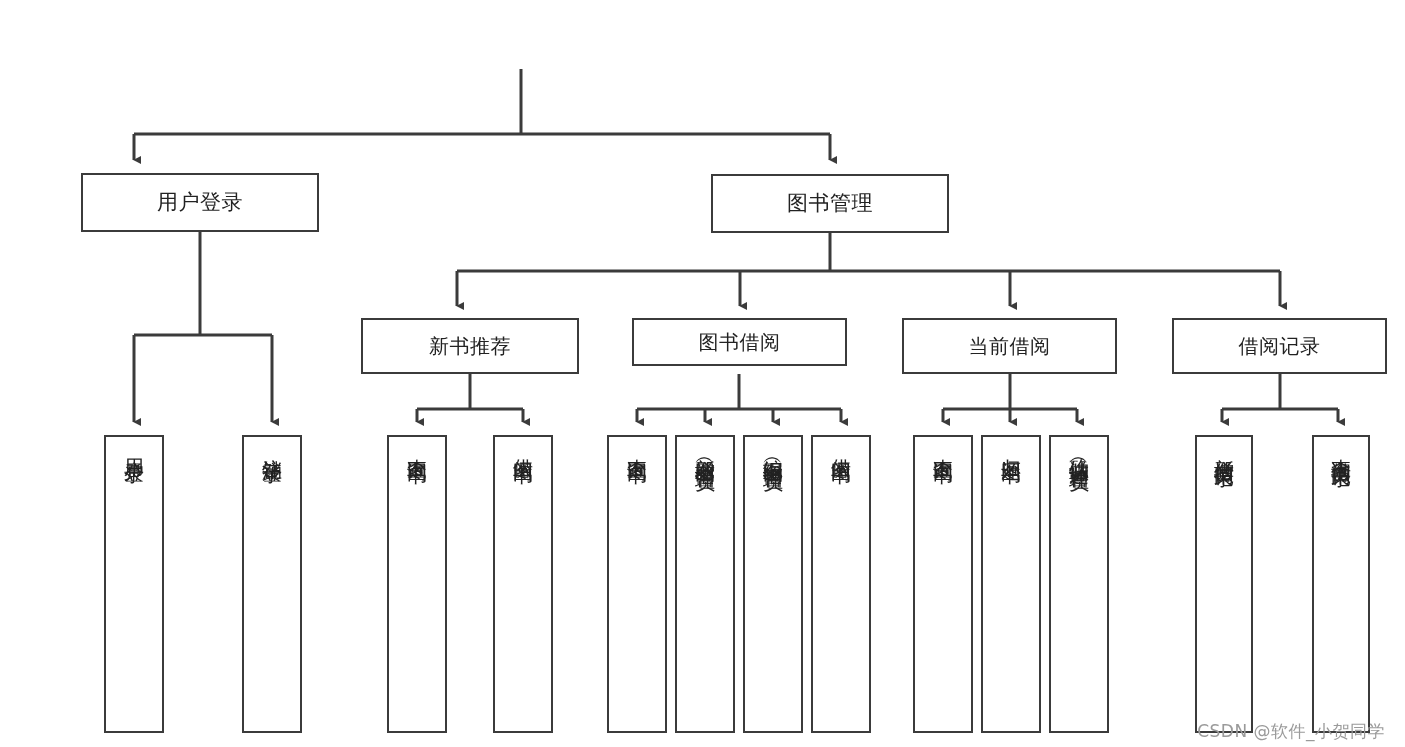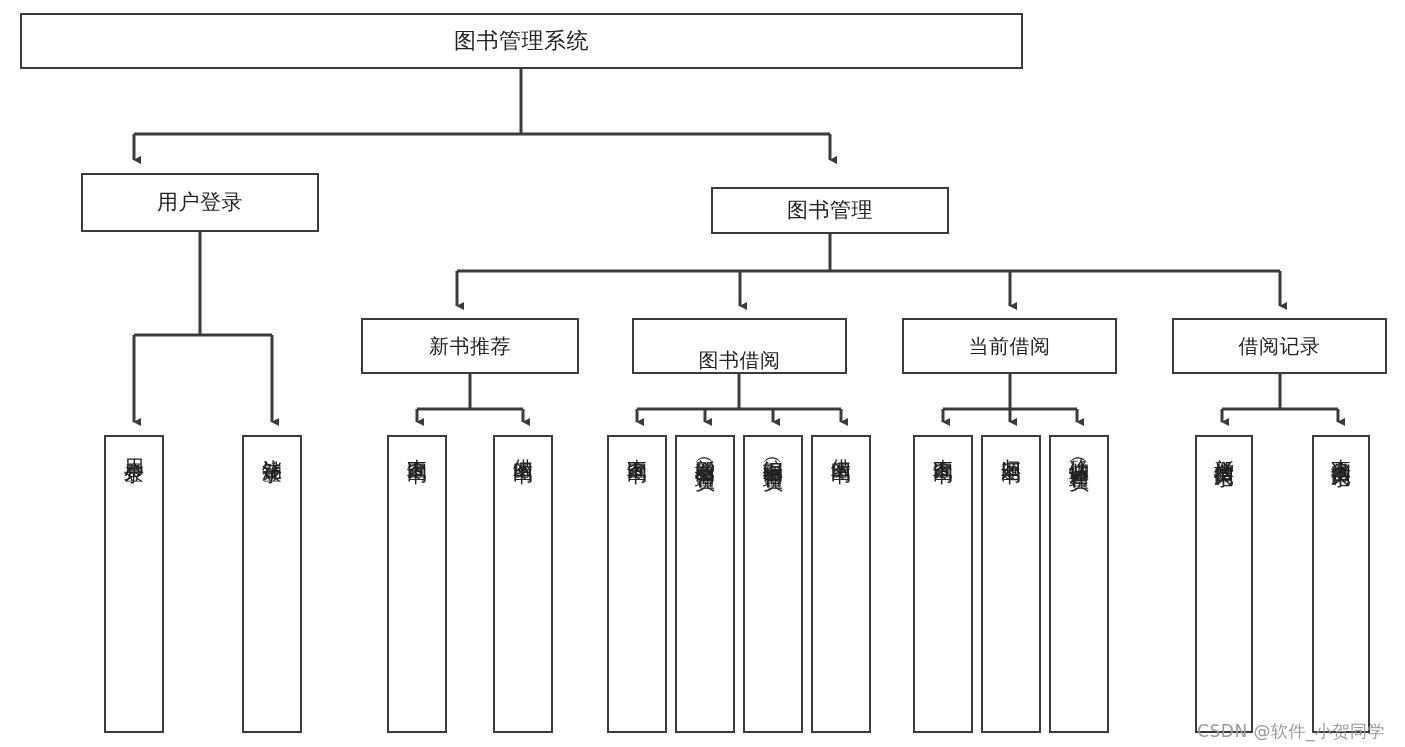--- a/index.html
+++ b/index.html
@@ -124,35 +124,32 @@
       <path d="M1010,409 L1010,422" marker-end="url(#arrow)"></path>
       <path d="M1077,409 L1077,422" marker-end="url(#arrow)"></path>
 
       <path d="M1280,374 L1280,409"></path>
       <path d="M1222,409 L1338,409"></path>
       <path d="M1222,409 L1222,422" marker-end="url(#arrow)"></path>
       <path d="M1338,409 L1338,422" marker-end="url(#arrow)"></path>
     </g>
   </svg>
 
-  <div class="node root" style="left:20px; top:13px; width:1003px; height:56px;">
-    <span class="label">图书管理系统</span>
-  </div>
 
   <div class="node l2" style="left:81px; top:173px; width:238px; height:59px;">
     <span class="label">用户登录</span>
   </div>
-  <div class="node l2" style="left:711px; top:187px; width:238px; height:47px;">
+  <div class="node l2" style="left:711px; top:174px; width:238px; height:59px;">
     <span class="label">图书管理</span>
   </div>
 
   <div class="node l3" style="left:361px; top:318px; width:218px; height:56px;">
     <span class="label">新书推荐</span>
   </div>
-  <div class="node l3" style="left:632px; top:318px; width:215px; height:56px;align-items:flex-end;">
+  <div class="node l3" style="left:632px; top:318px; width:215px; height:48px;">
     <span class="label">图书借阅</span>
   </div>
   <div class="node l3" style="left:1172px; top:318px; width:215px; height:56px;">
     <span class="label">借阅记录</span>
   </div>
   <div class="node l3" style="left:902px; top:318px; width:215px; height:56px;">
     <span class="label">当前借阅</span>
   </div>
 
   <div class="node leaf" style="left:104px; top:435px; width:60px; height:298px;">

